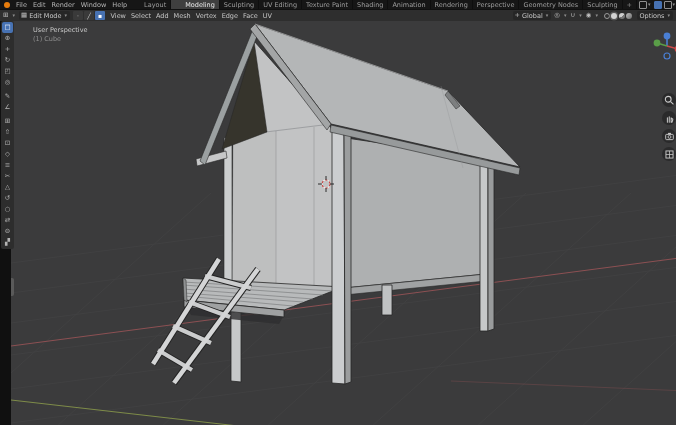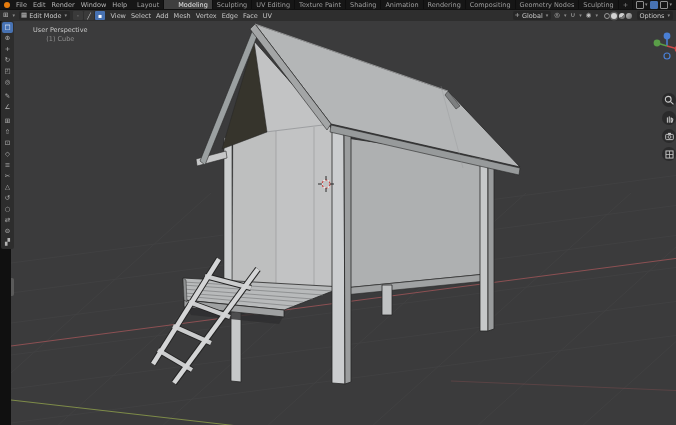--- a/index.html
+++ b/index.html
@@ -3,21 +3,21 @@
 <meta charset="utf-8">
 <style>
   html,body{margin:0;padding:0;background:#101010;}
   #app{position:relative;width:676px;height:425px;overflow:hidden;
        font-family:"DejaVu Sans",sans-serif;-webkit-font-smoothing:antialiased;user-select:none;}
   
   .r1{position:absolute;top:0;left:0;right:0;height:9px;background:#161616;
       display:flex;align-items:center;font-size:6.5px;color:#b6b6b6;padding:0 3px;z-index:10;}
   .logo{width:6px;height:6px;border-radius:50%;background:#e87d0d;margin:0 3px 0 1px;flex:0 0 auto;}
   .menu{padding:0 3px;white-space:nowrap;}
-  .tabs{display:flex;align-items:stretch;height:9px;margin-left:3px;}
+  .tabs{display:flex;align-items:stretch;height:9px;margin-left:10px;}
   .tab{display:flex;align-items:center;padding:0 4px;color:#9d9d9d;border-right:1px solid #0e0e0e;white-space:nowrap;}
   .tab.active{background:#3f3f3f;color:#e9e9e9;padding-left:14px;}
   .tab.plus{color:#8b8b8b;}
   .r1 .spacer{flex:1;}
   .sq{width:6px;height:6px;border:1px solid #8f8f8f;border-radius:1px;margin-left:2px;flex:0 0 auto;}
   .sq.blue{background:#4772b3;border-color:#4772b3;}
   .caret{color:#8f8f8f;font-size:5px;margin:0 1px;line-height:1;}
   
   .r2{position:absolute;top:9px;left:0;right:0;height:11px;background:#2e2e2e;border-top:1px solid #101010;
       display:flex;align-items:center;font-size:6.5px;color:#c6c6c6;padding:0 3px;gap:3px;z-index:10;}
@@ -41,21 +41,21 @@
       padding:1px 0;display:flex;flex-direction:column;align-items:center;z-index:6;}
   .tool{width:11px;height:11px;border-radius:2px;display:flex;align-items:center;justify-content:center;}
   .tool span{font-size:6.5px;color:#b4b4b4;line-height:1;}
   .tool.active{background:#4772b3;}
   .tool.active span{color:#fff;}
   .tool.sep{margin-top:3px;}
   
   #viewport{position:absolute;top:20px;left:11px;width:676px;height:405px;background:#3b3b3c;overflow:hidden;}
   #scene{position:absolute;top:0;left:0;}
   .ovl{position:absolute;left:22px;top:6px;font-size:6.5px;color:#c9c9c9;line-height:1.35;z-index:4;}
-  .ovl .sub{color:#8f8f8f;text-align:center;}
+  .ovl .sub{color:#8f8f8f;}
   .navgroup{position:absolute;z-index:5;}
   .navicon{position:absolute;width:14px;height:14px;display:flex;align-items:center;justify-content:center;
       border-radius:50%;background:rgba(30,30,30,.55);z-index:5;}
   .handle{position:absolute;left:0;top:258px;width:3px;height:18px;background:#5a5a5a;border-radius:0 2px 2px 0;z-index:5;}
 </style>
 </head>
 <body>
 
 <div id="app">
 
@@ -68,21 +68,21 @@
     <span class="menu">Help</span>
     <div class="tabs">
       <span class="tab">Layout</span>
       <span class="tab active">Modeling</span>
       <span class="tab">Sculpting</span>
       <span class="tab">UV Editing</span>
       <span class="tab">Texture Paint</span>
       <span class="tab">Shading</span>
       <span class="tab">Animation</span>
       <span class="tab">Rendering</span>
-      <span class="tab">Compositing</span>
+      <span class="tab">Perspective</span>
       <span class="tab">Geometry Nodes</span>
       <span class="tab">Sculpting</span>
       <span class="tab plus">+</span>
     </div>
     <span class="spacer"></span>
     <span class="sq"></span>
     <span class="caret">▾</span>
     <span class="sq blue"></span>
     <span class="sq"></span>
     <span class="caret">▾</span>

